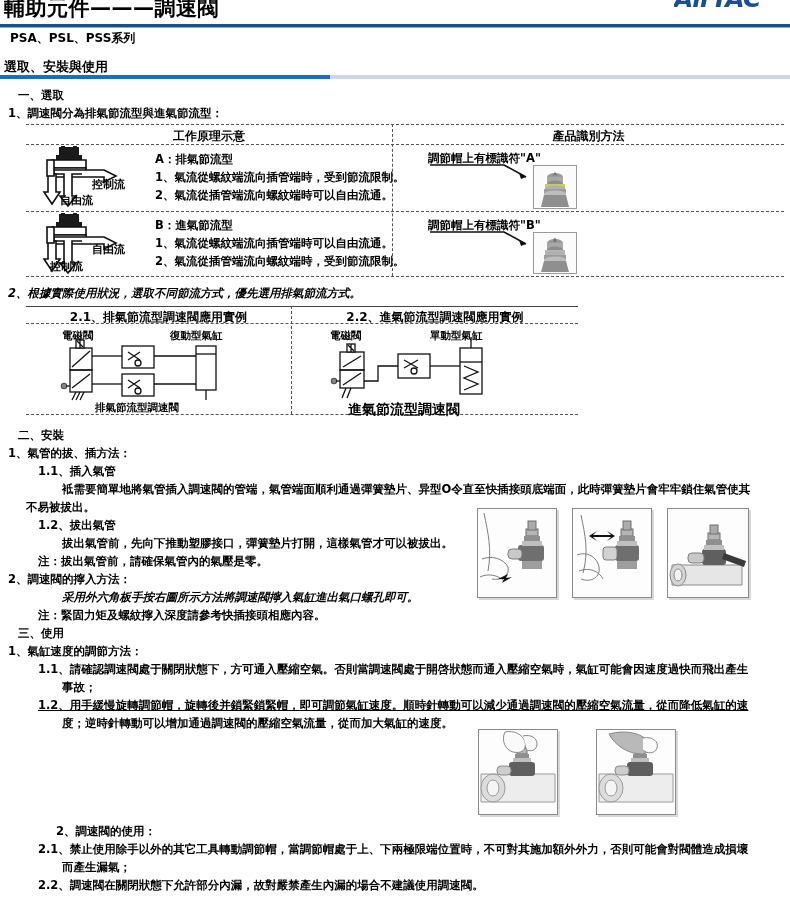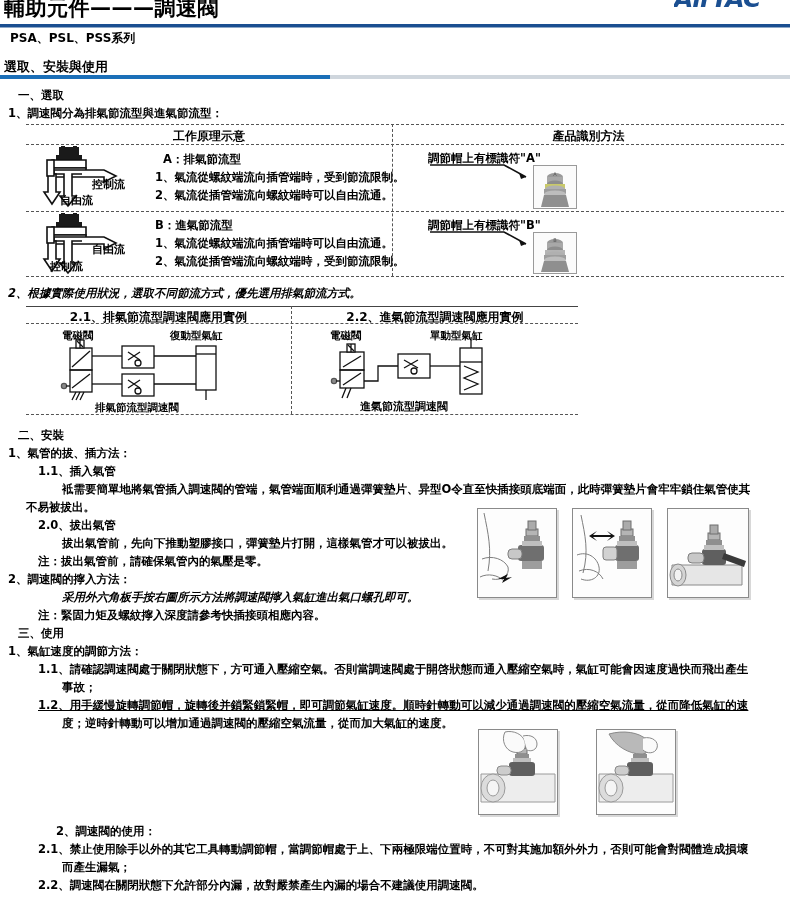--- a/index.html
+++ b/index.html
@@ -127,21 +127,21 @@
       <path d="M24 24 H74 L86 30 L74 36 V31 H24 Z" fill="#fff" stroke="#111" stroke-width="1.6"></path>
 
       <path d="M24 28 H34 V50 L30 50 L38 60 L46 50 L42 50 V28 H52" fill="#fff" stroke="#111" stroke-width="1.6"></path>
       <path d="M18 28 V46 L14 46 L22 58 L30 46 L26 46 V28 Z" fill="#fff" stroke="#111" stroke-width="1.6"></path>
       <rect x="17" y="14" width="7" height="16" fill="#fff" stroke="#111" stroke-width="1.6"></rect>
     </svg>
   </div>
   <div class="abs t b" style="left:92px;top:178px;font-size:11px;">控制流</div>
   <div class="abs t b" style="left:60px;top:194px;font-size:11px;">自由流</div>
 
-  <div class="abs t b" style="left:155px;top:152px;margin-left:8px;">A：排氣節流型</div>
+  <div class="abs t b" style="left:155px;top:152px;">A：排氣節流型</div>
   <div class="abs t b" style="left:155px;top:170px;">1、氣流從螺紋端流向插管端時，受到節流限制。</div>
   <div class="abs t b" style="left:155px;top:188px;">2、氣流從插管端流向螺紋端時可以自由流通。</div>
 
   <div class="abs t b" style="left:428px;top:151px;">調節帽上有標識符"A"</div>
 
   <div class="abs" style="left:430px;top:163px;">
     <svg width="104" height="16" viewBox="0 0 104 16">
       <path d="M0 2 H74 L96 14" stroke="#111" stroke-width="1.6" fill="none"></path>
       <path d="M96 14 l-7 -4 l2 6 z" fill="#111"></path>
     </svg>
@@ -277,28 +277,28 @@
         <circle cx="94" cy="31" r="3"></circle>
         <path d="M110 26 H140"></path>
 
         <rect x="140" y="8" width="22" height="46"></rect>
         <path d="M140 22 H162"></path>
         <path d="M144 26 L158 32 L144 38 L158 44 L144 50"></path>
         <path d="M151 8 V0"></path>
       </g>
     </svg>
   </div>
-  <div class="abs t b" style="left:360px;top:400px;font-size:11px;">進氣節流型調速閥</div>
+  <div class="abs t b" style="left:348px;top:400px;font-size:14px;">進氣節流型調速閥</div>
 
   <div class="abs t b" style="left:18px;top:428px;">二、安裝</div>
   <div class="abs t b" style="left:8px;top:446px;">1、氣管的拔、插方法：</div>
   <div class="abs t b" style="left:38px;top:464px;">1.1、插入氣管</div>
   <div class="abs t b" style="left:62px;top:482px;">袛需要簡單地將氣管插入調速閥的管端，氣管端面順利通過彈簧墊片、异型O令直至快插接頭底端面，此時彈簧墊片會牢牢鎖住氣管使其</div>
   <div class="abs t b" style="left:26px;top:500px;">不易被拔出。</div>
-  <div class="abs t b" style="left:38px;top:518px;">2.0、拔出氣管</div>
+  <div class="abs t b" style="left:38px;top:518px;">1.2、拔出氣管</div>
   <div class="abs t b" style="left:62px;top:536px;">拔出氣管前，先向下推動塑膠接口，彈簧墊片打開，這樣氣管才可以被拔出。</div>
   <div class="abs t b" style="left:38px;top:554px;">注：拔出氣管前，請確保氣管內的氣壓是零。</div>
   <div class="abs t b" style="left:8px;top:572px;">2、調速閥的擰入方法：</div>
   <div class="abs t b" style="left:62px;top:590px;font-style:italic;">采用外六角板手按右圖所示方法將調速閥擰入氣缸進出氣口螺孔即可。</div>
   <div class="abs t b" style="left:38px;top:608px;">注：緊固力矩及螺紋擰入深度請參考快插接頭相應內容。</div>
 
   <div class="photo shadow" style="left:477px;top:508px;width:80px;height:90px;">
     <svg width="78" height="88" viewBox="0 0 78 88">
       <rect width="78" height="88" fill="#fdfdfd"></rect>
       <g stroke="#7d7d7d" stroke-width="1" fill="none">

